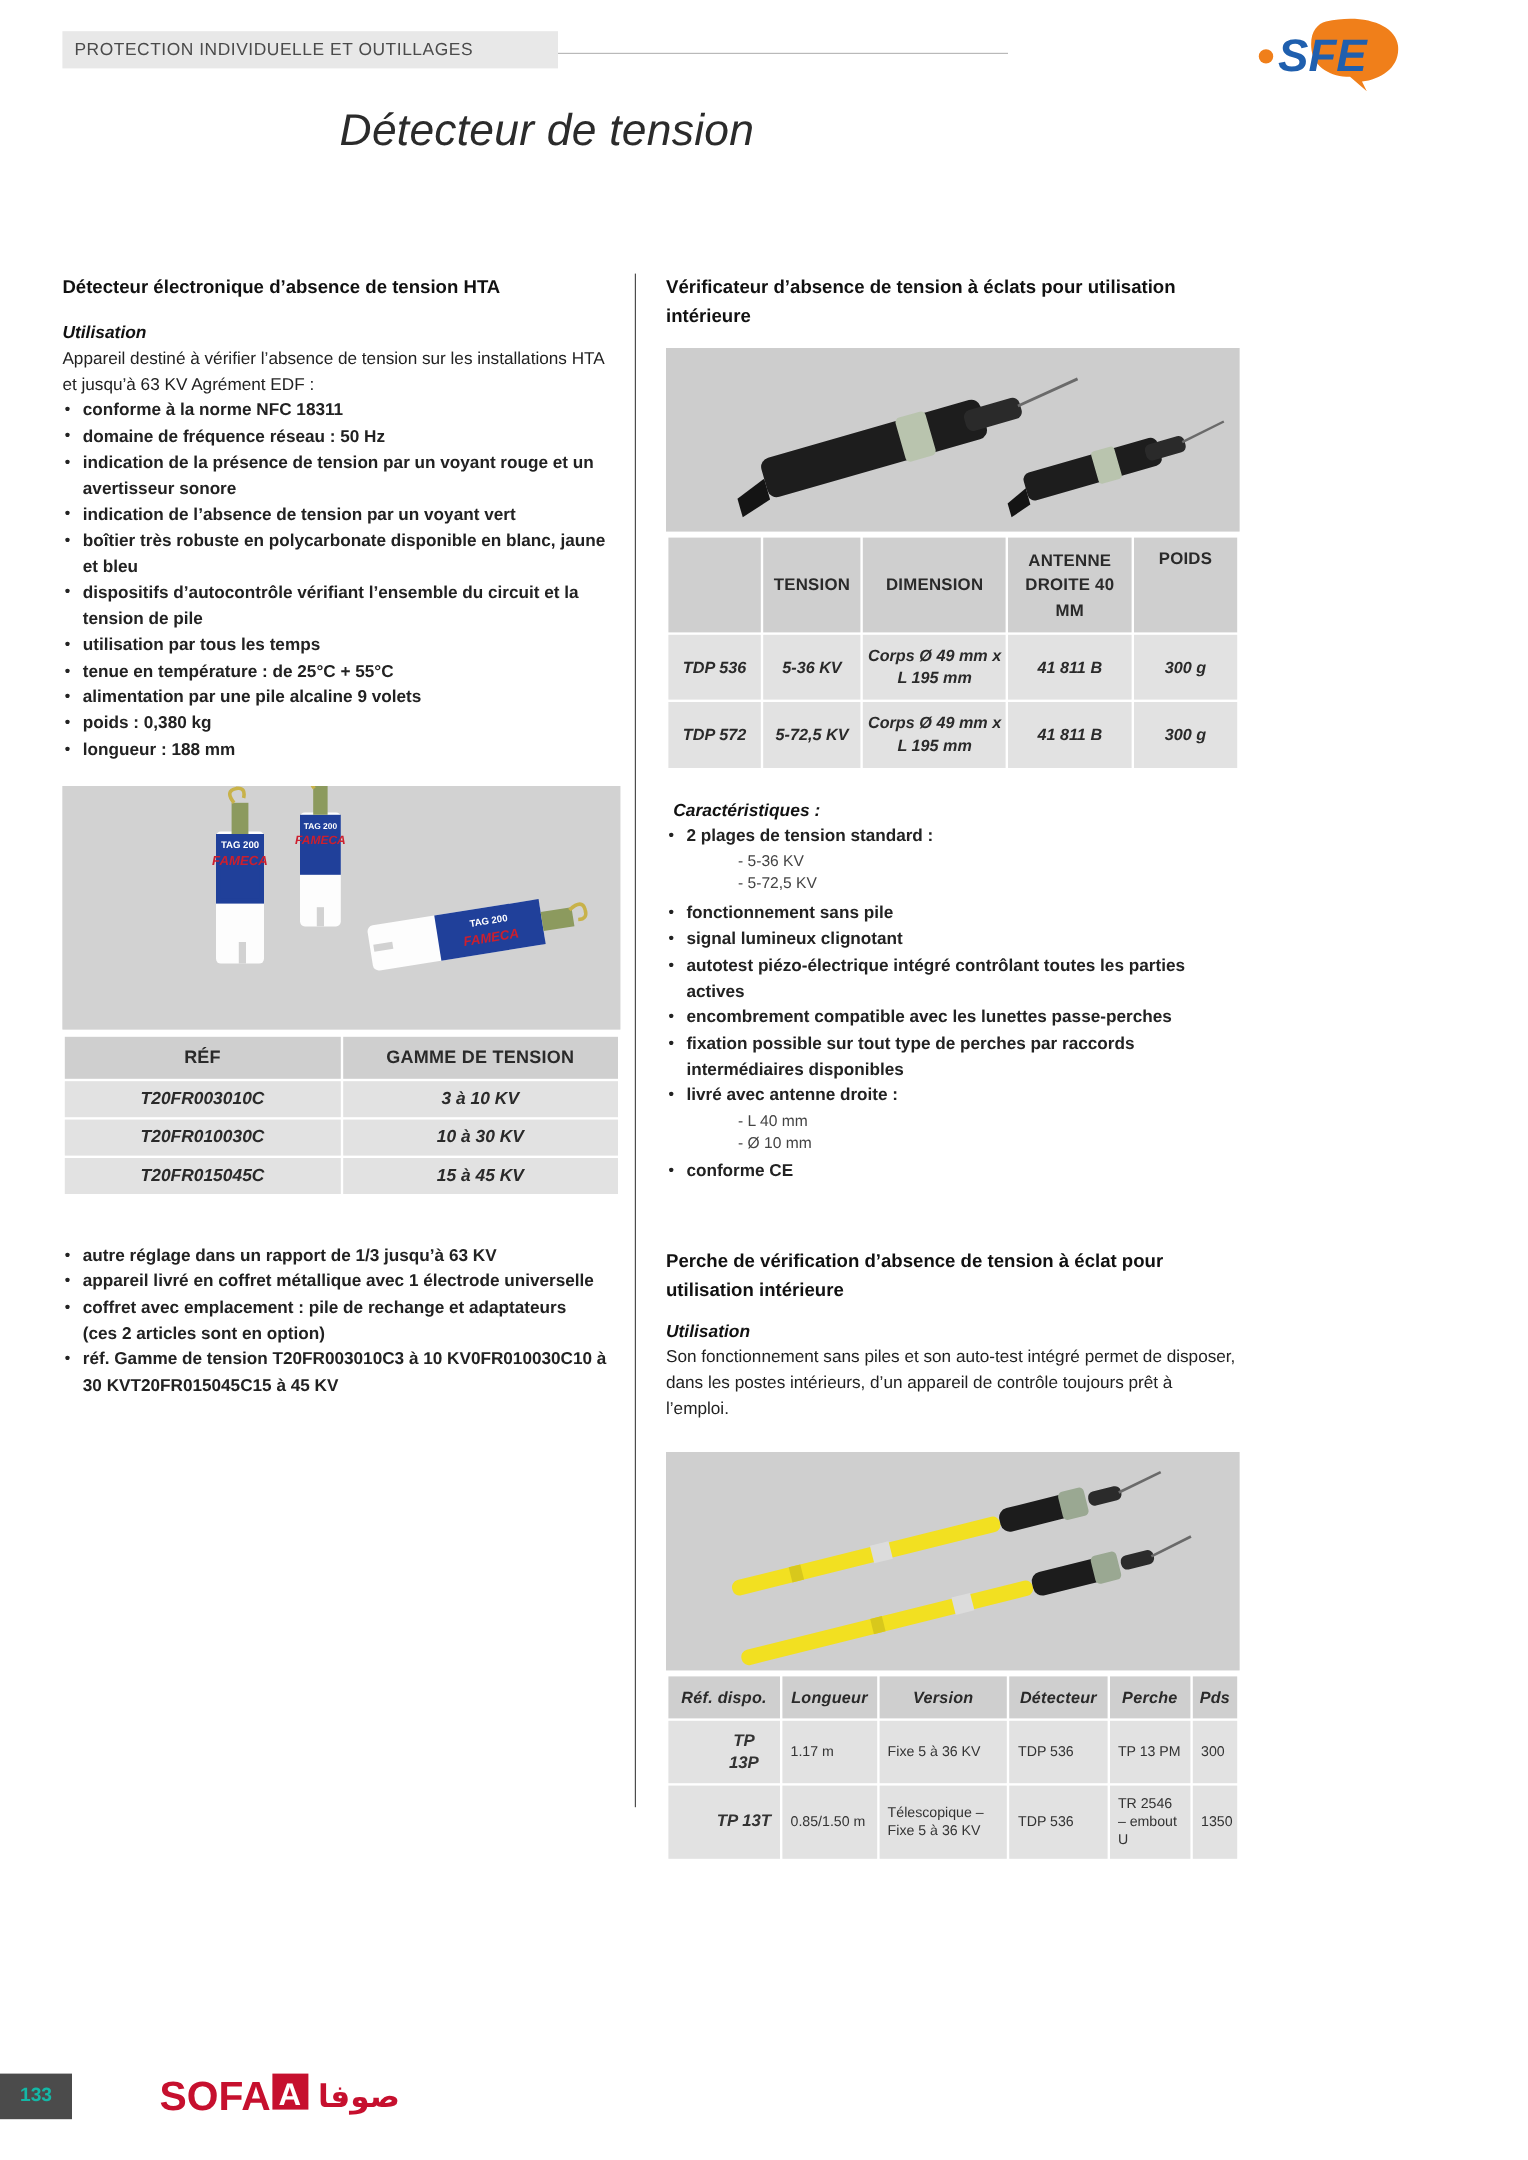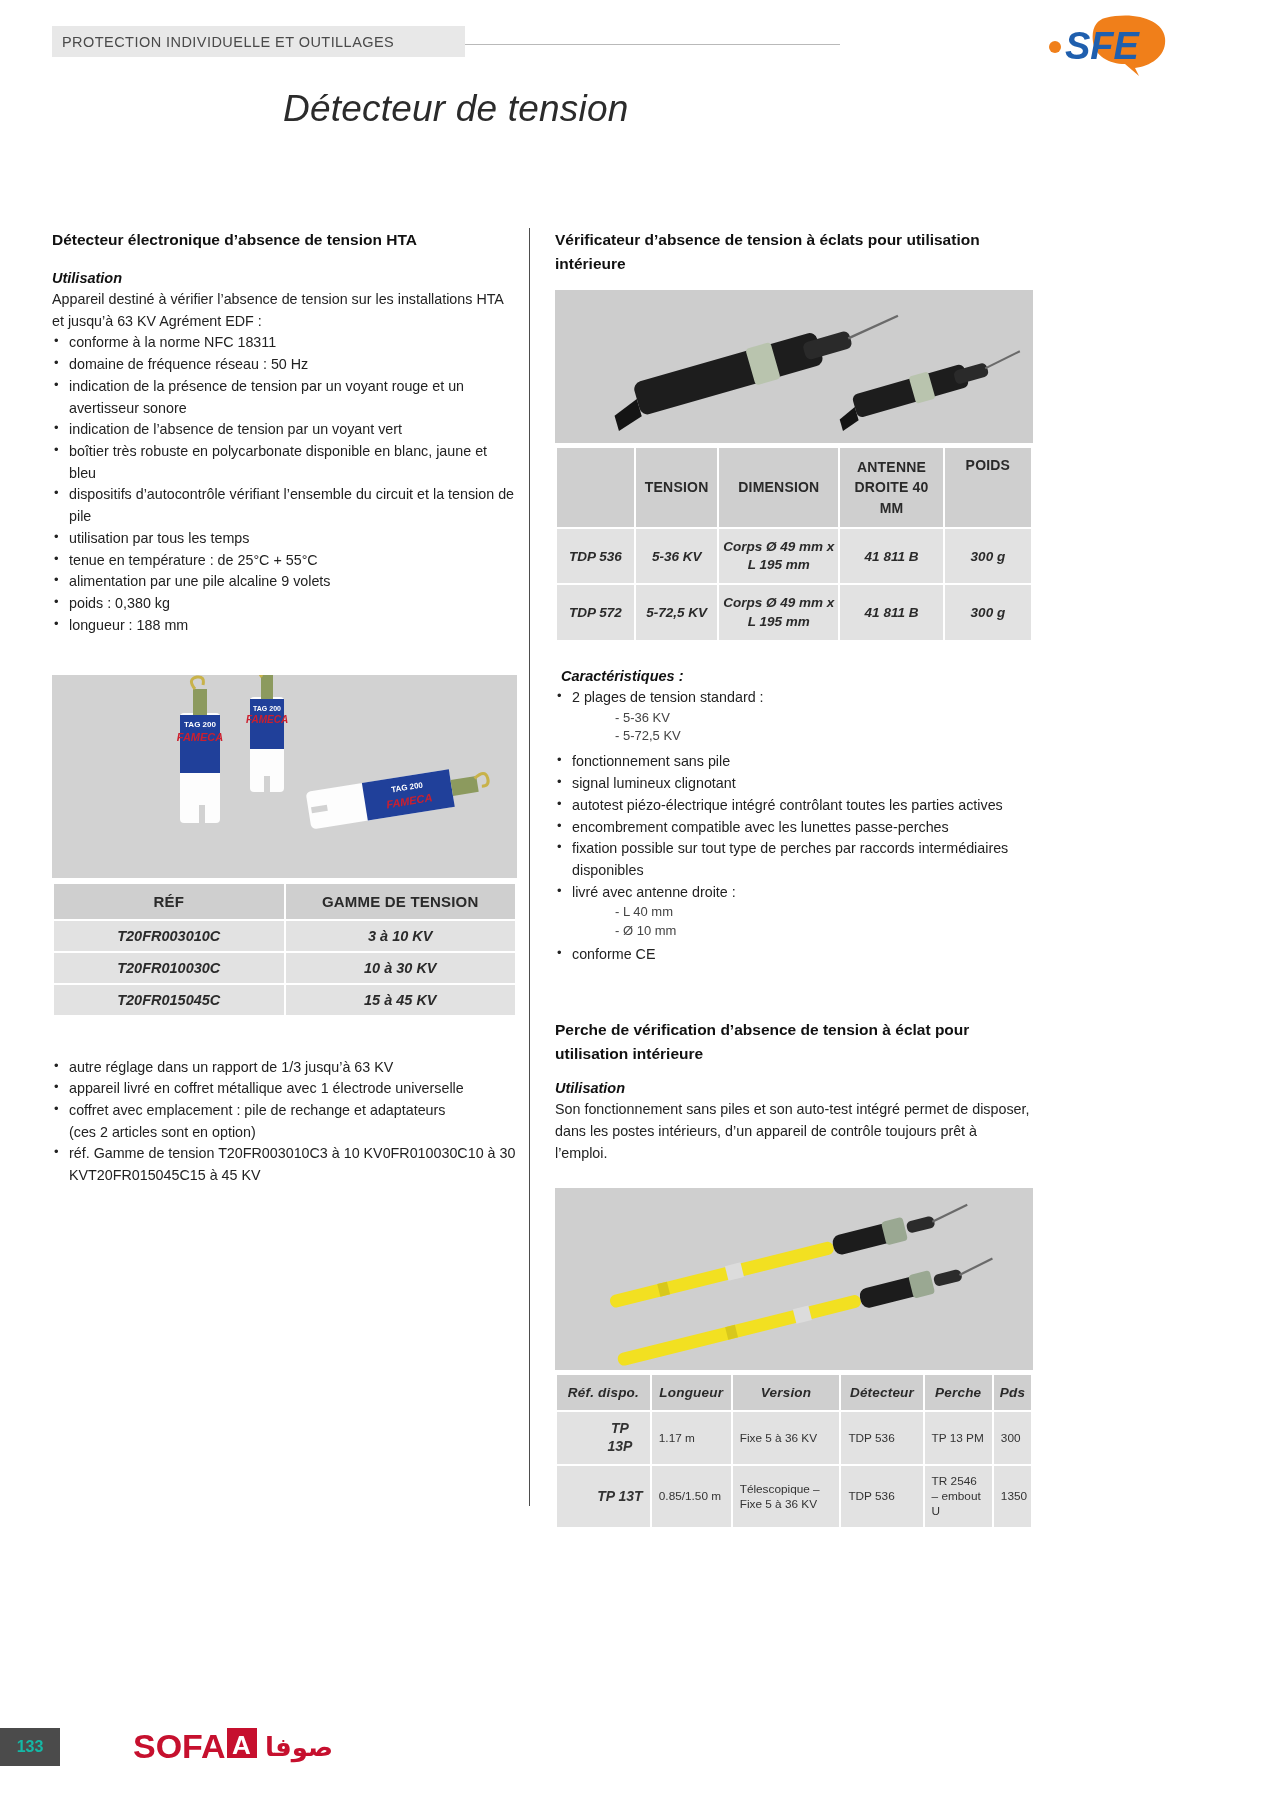--- a/index.html
+++ b/index.html
@@ -100,20 +100,21 @@
   p.para {
     font-size: 14.3px;
     line-height: 1.52;
     margin: 0;
     color: #222;
   }
   ul.bul {
     list-style: none;
     margin: 0;
     padding: 0;
+    font-weight: bold;
   }
   ul.bul > li {
     font-size: 14.3px;
     line-height: 1.52;
     position: relative;
     padding-left: 17px;
     color: #222;
   }
   ul.bul > li::before {
     content: "\2022";
@@ -258,21 +259,21 @@
     <li>indication de l’absence de tension par un voyant vert</li>
     <li>boîtier très robuste en polycarbonate disponible en blanc, jaune et bleu</li>
     <li>dispositifs d’autocontrôle vérifiant l’ensemble du circuit et la tension de pile</li>
     <li>utilisation par tous les temps</li>
     <li>tenue en température : de 25°C + 55°C</li>
     <li>alimentation par une pile alcaline 9 volets</li>
     <li>poids : 0,380 kg</li>
     <li>longueur : 188 mm</li>
   </ul>
 
-  <div class="photo" style="margin-top:38px;height:203px;">
+  <div class="photo" style="margin-top:18px;height:203px;">
     <svg width="465" height="203" viewBox="0 0 465 203" xmlns="http://www.w3.org/2000/svg">
       <rect width="465" height="203" fill="#d2d2d2"></rect>
 
       <g>
         <rect x="128" y="38" width="40" height="110" rx="4" fill="#fdfdfd"></rect>
         <rect x="128" y="40" width="40" height="58" fill="#20409a"></rect>
         <text x="148" y="52" font-family="Liberation Sans, sans-serif" font-size="8" font-weight="bold" fill="#ffffff" text-anchor="middle">TAG 200</text>
         <text x="148" y="66" font-family="Liberation Sans, sans-serif" font-size="11" font-weight="bold" font-style="italic" fill="#cc1f2e" text-anchor="middle">FAMECA</text>
         <rect x="132" y="70" width="32" height="24" fill="#20409a"></rect>
         <rect x="147" y="130" width="6" height="18" fill="#d2d2d2"></rect>

